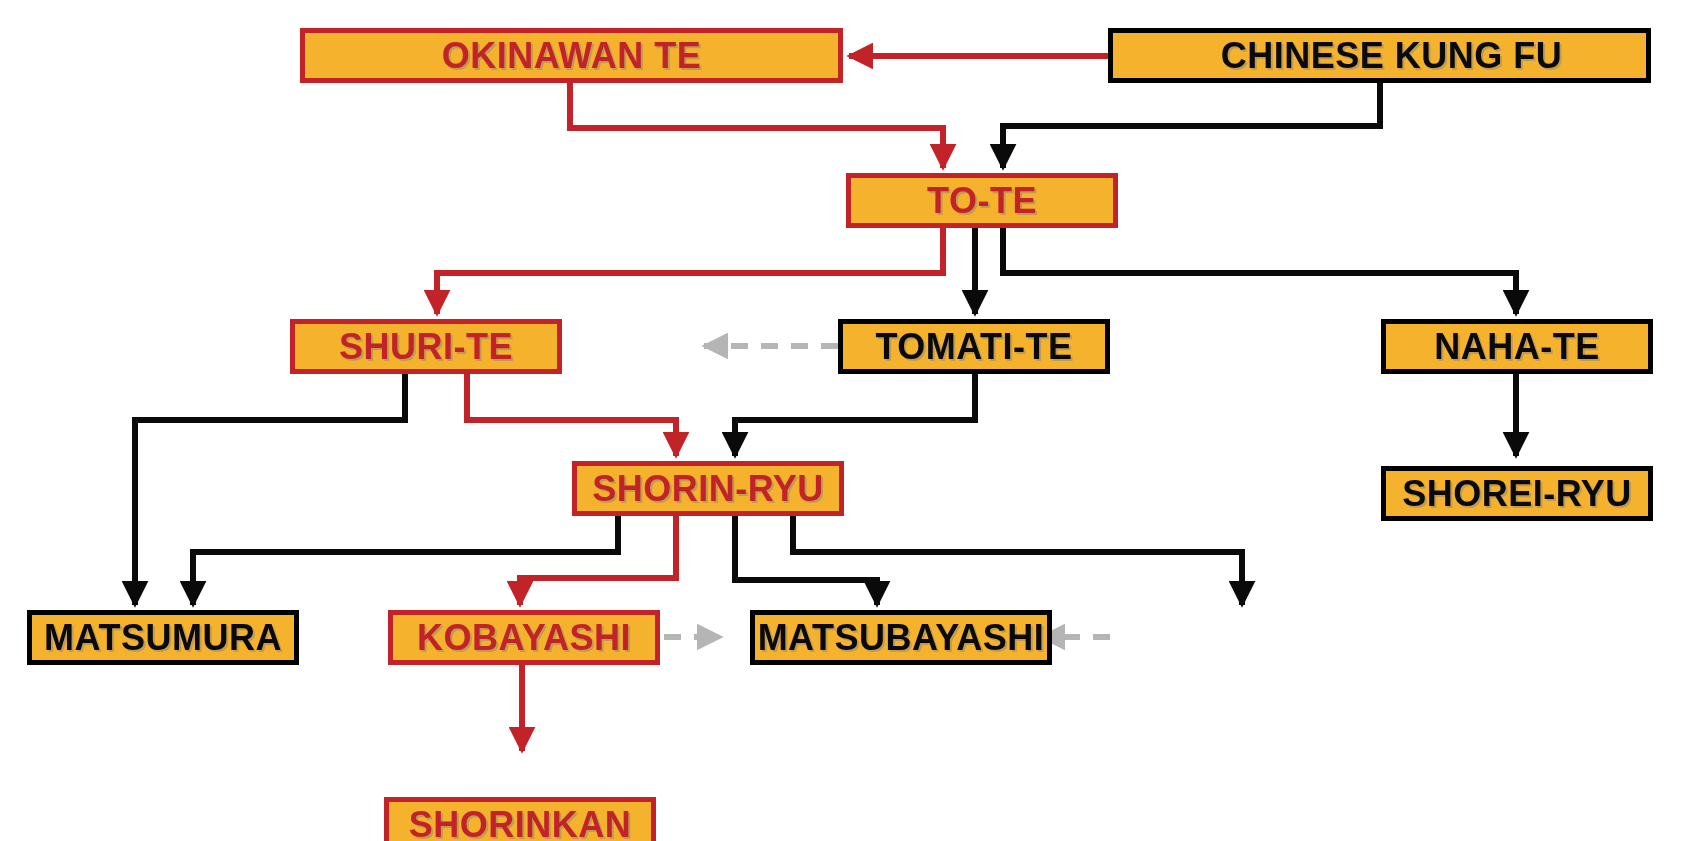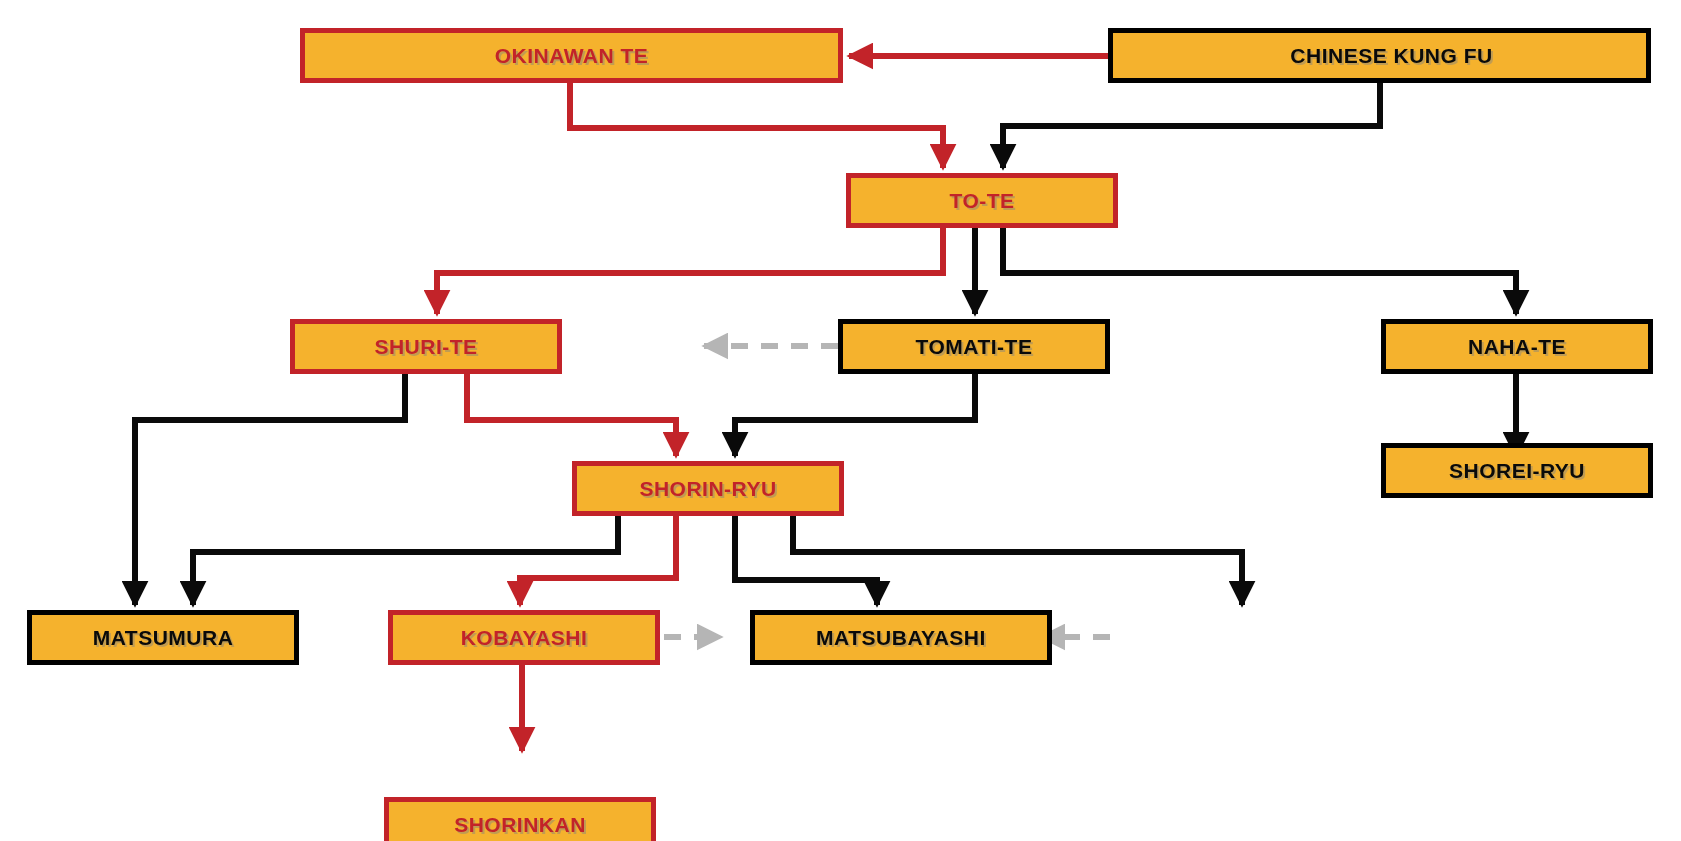--- a/index.html
+++ b/index.html
@@ -25,37 +25,37 @@
   .node {
     position: absolute;
     box-sizing: border-box;
     width: 272px;
     height: 55px;
     background: #F5B22D;
     display: flex;
     align-items: center;
     justify-content: center;
     font-weight: bold;
-    font-size: 21px;
+    font-size: 36px;
     letter-spacing: 0.5px;
     white-space: nowrap;
     text-shadow: 2px 2px 0 rgba(128,128,128,0.45);
   }
   .node.red   { border: 5px solid #C22329; color: #C22329; }
   .node.black { border: 5px solid #000000; color: #0A0A0A; }
   .node.wide  { width: 543px; }
 
   #n-okinawan-te     { left: 300px;  top: 28px;  }
   #n-chinese-kung-fu { left: 1108px; top: 28px; padding-left: 24px;  }
   #n-to-te           { left: 838px;  top: 173px; margin-left: 8px; }
   #n-shuri-te        { left: 290px;  top: 319px; }
   #n-tomati-te       { left: 838px;  top: 319px; }
   #n-naha-te         { left: 1381px; top: 319px; }
   #n-shorin-ryu      { left: 572px;  top: 461px; }
-  #n-shorei-ryu      { left: 1381px; top: 443px; }
+  #n-shorei-ryu      { left: 1381px; top: 466px; }
   #n-matsumura       { left: 27px;   top: 610px; }
   #n-kobayashi       { left: 388px;  top: 610px; }
   #n-matsubayashi    { left: 750px;  top: 610px; width: 302px; }
   #n-shobayashi      { left: 1110px; top: 610px; width: 270px; }
   #n-shorinkan       { left: 384px;  top: 756px; margin-top: 41px; }
 
   .edge {
     fill: none;
     stroke-width: 6;
     stroke-linejoin: miter;

